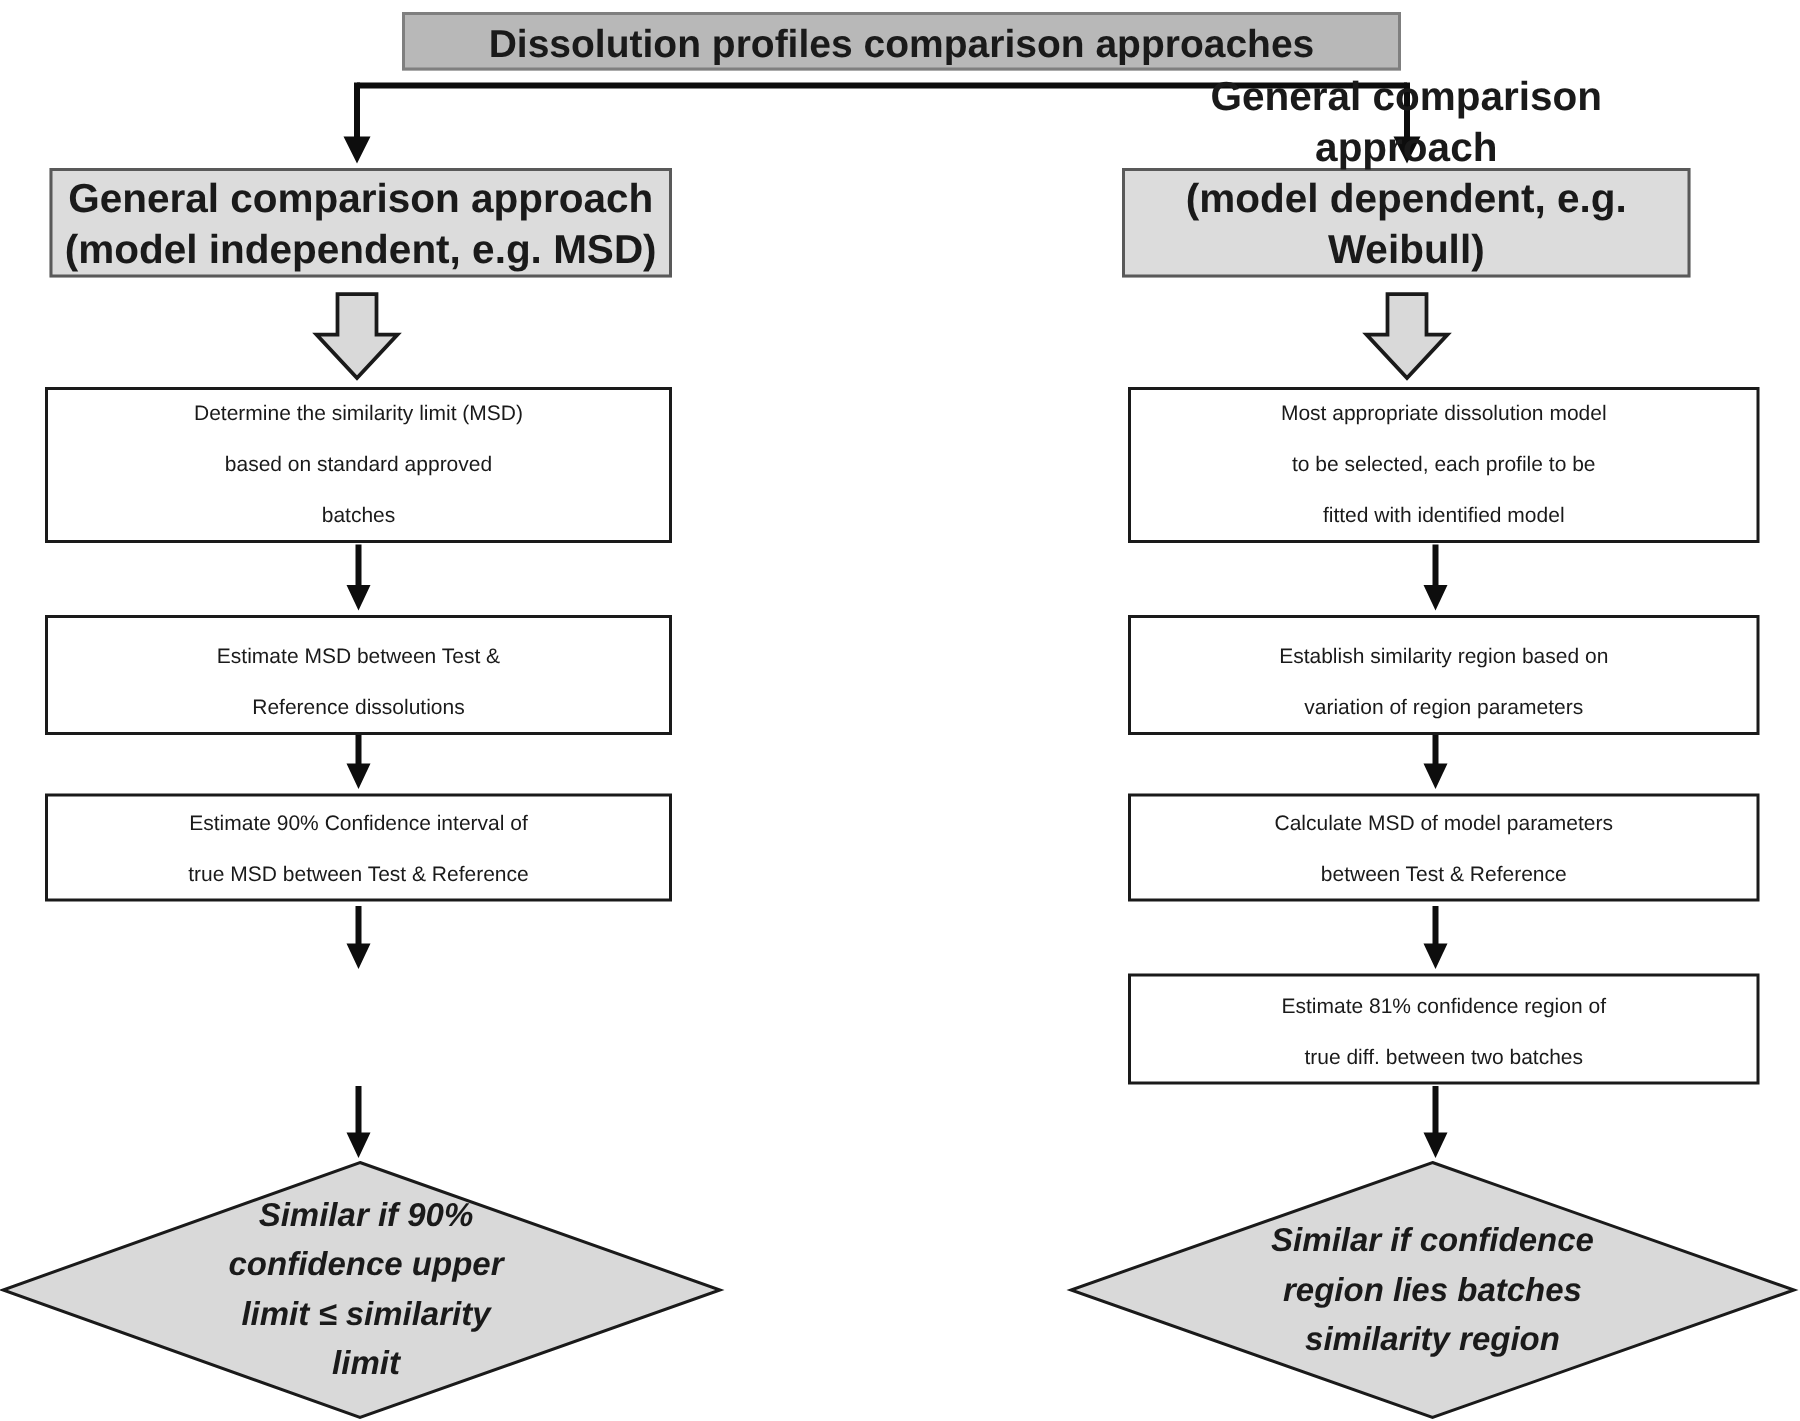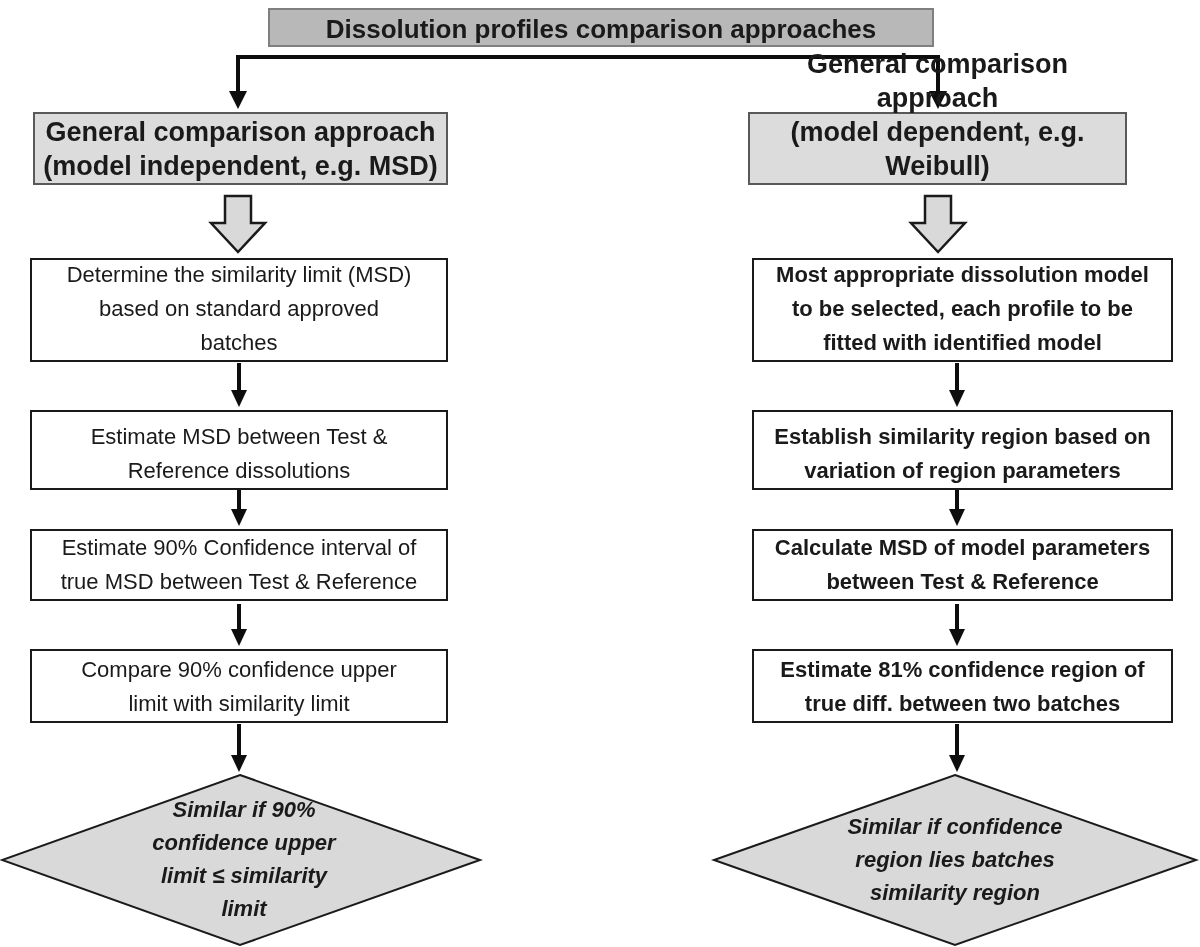--- a/index.html
+++ b/index.html
@@ -18,24 +18,24 @@
     font-size:26px;font-weight:bold;
   }
   .header-box{
     background:#dcdcdc;border:2px solid #595959;
     font-size:27px;font-weight:bold;line-height:34px;height:73px;top:112px;
   }
   .header-left{left:33px;width:415px;}
   .header-right{left:748px;width:379px;}
   .step-box{
     background:#ffffff;border:2px solid #1a1a1a;
-    font-size:22px;line-height:34px;
+    font-size:14px;line-height:34px;
   }
   .l{left:30px;width:418px;}
-  .r{left:752px;width:421px;font-weight:bold;}
+  .r{left:752px;width:421px;}
   .row1{top:258px;height:104px;}
   .row2{top:410px;height:80px;}
   .row3{top:529px;height:72px;}
   .row4{top:649px;height:74px;}
   .diamond-label{
     position:absolute;display:flex;align-items:center;justify-content:center;
     text-align:center;white-space:pre-line;
     font-size:22px;font-weight:bold;font-style:italic;line-height:33px;
   }
   .diamond-label.left{left:104px;top:783px;width:280px;height:152px;}
@@ -91,22 +91,20 @@
   <div class="box header-box header-right">General comparison approach
 (model dependent, e.g. Weibull)</div>
 
   <div class="box step-box l row1">Determine the similarity limit (MSD)
 based on standard approved
 batches</div>
   <div class="box step-box l row2">Estimate MSD between Test &amp;
 Reference dissolutions</div>
   <div class="box step-box l row3">Estimate 90% Confidence interval of
 true MSD between Test &amp; Reference</div>
-  <div class="box step-box l row4">Compare 90% confidence upper
-limit with similarity limit</div>
 
   <div class="box step-box r row1">Most appropriate dissolution model
 to be selected, each profile to be
 fitted with identified model</div>
   <div class="box step-box r row2">Establish similarity region based on
 variation of region parameters</div>
   <div class="box step-box r row3">Calculate MSD of model parameters
 between Test &amp; Reference</div>
   <div class="box step-box r row4">Estimate 81% confidence region of
 true diff. between two batches</div>

